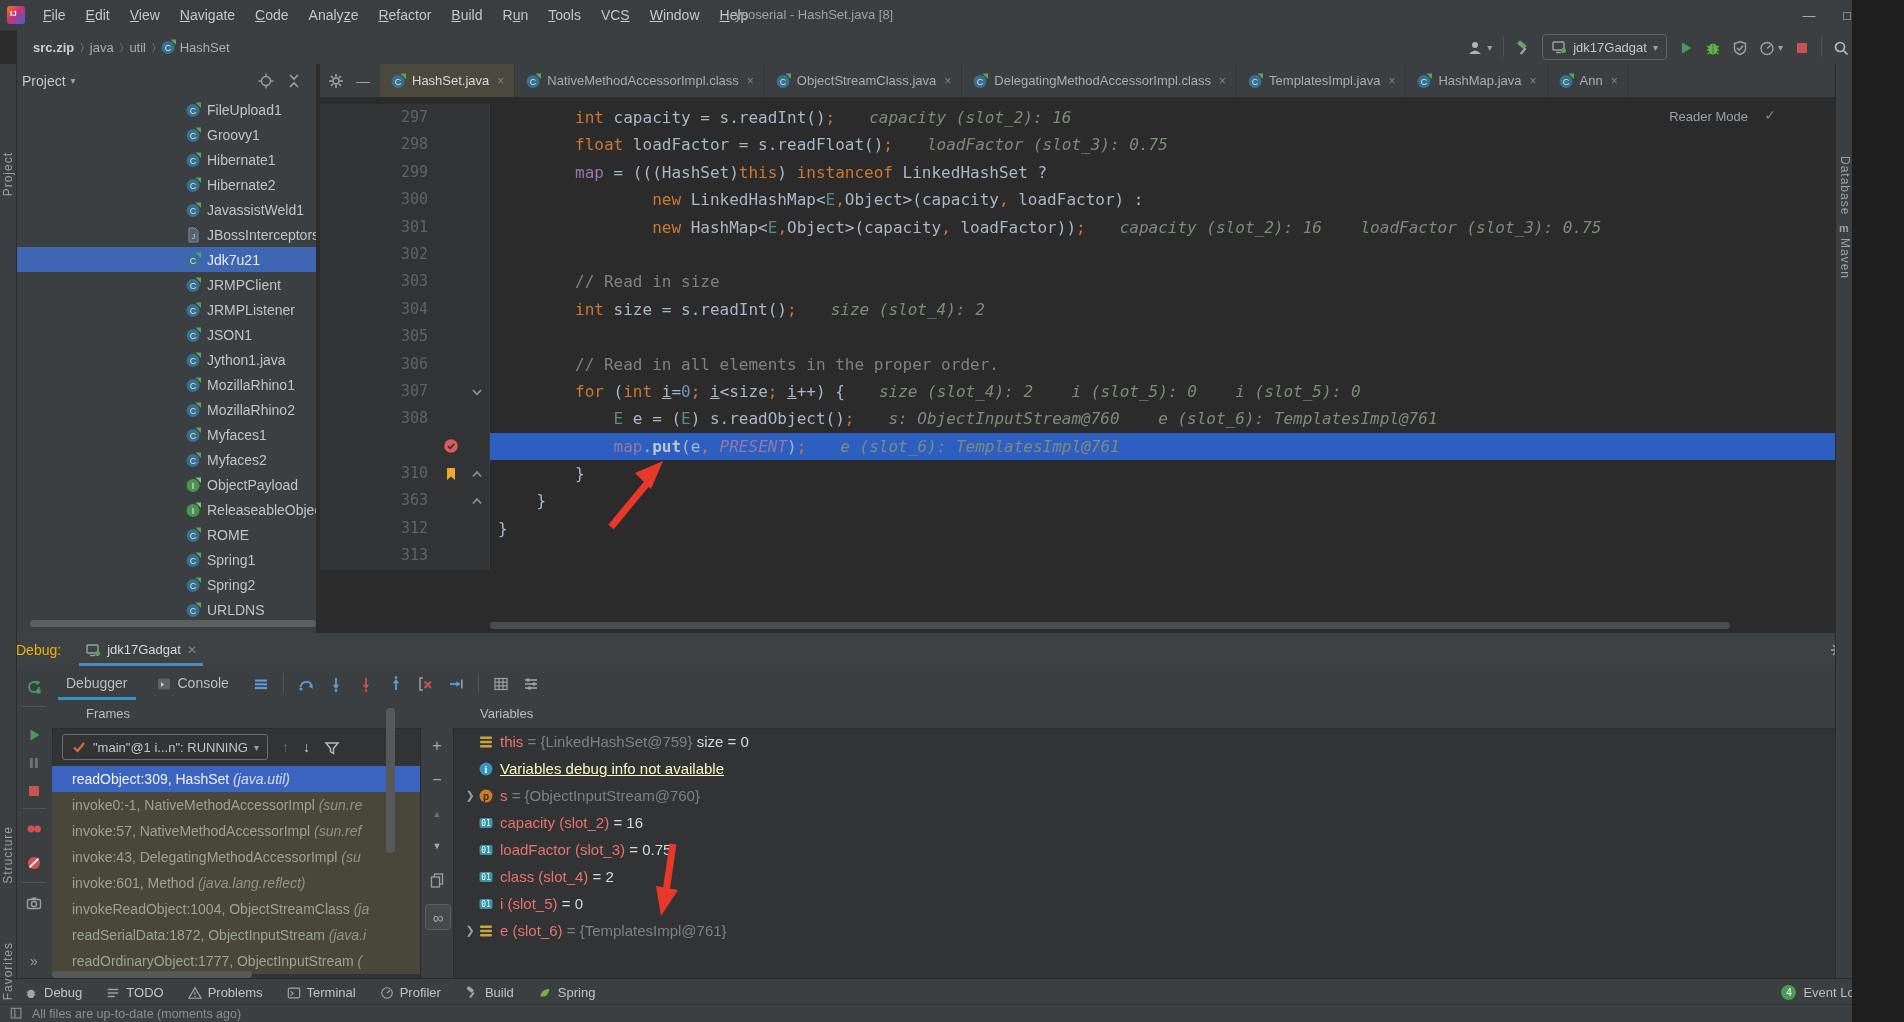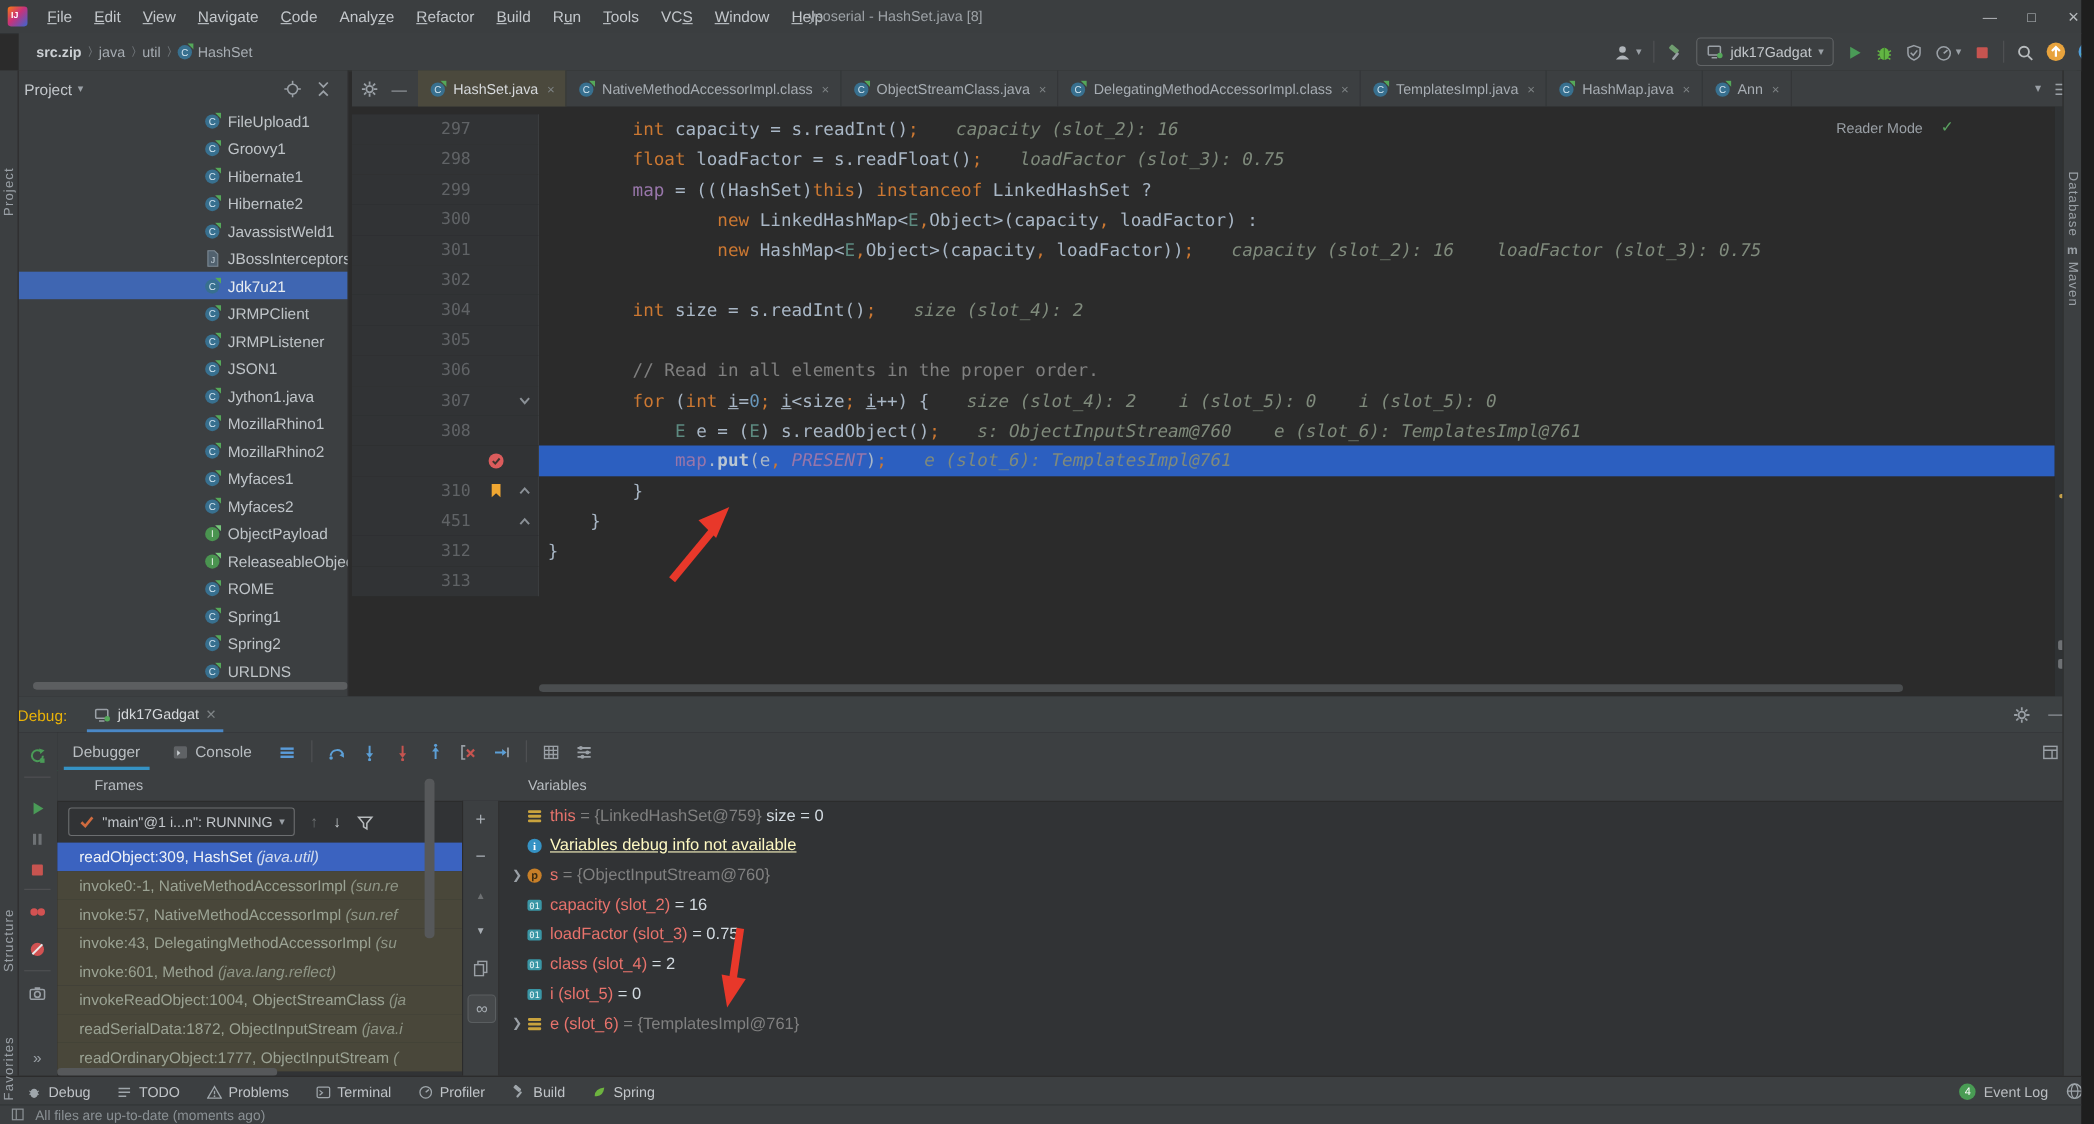--- a/index.html
+++ b/index.html
@@ -1,17 +1,17 @@
 <!DOCTYPE html>
 <html><head>
 <meta charset="utf-8">
 <style>
   html,body{margin:0;padding:0;background:#1e1e1e;}
   .app{position:relative;width:1852px;height:1022px;background:#2b2b2b;overflow:hidden;
-       font-family:"Liberation Sans",sans-serif;color:#bbbec2;font-size:14px;padding-left:40px;}
+       font-family:"Liberation Sans",sans-serif;color:#bbbec2;font-size:14px;}
   .abs{position:absolute;}
   
   .titlebar{position:absolute;left:0;top:0;width:1904px;height:30px;background:#3b3e40;
             display:flex;align-items:center;border-bottom:1px solid #303335;}
   .logo{width:18px;height:18px;margin:0 8px 0 7px;border-radius:3px;
         background:linear-gradient(135deg,#f97a12,#c9327a 45%,#3a66d1);position:relative;}
   .logo span{position:absolute;left:3px;top:3px;font-size:8px;font-weight:bold;color:#fff;}
   .menu-item{padding:0 10px;color:#c3c7cb;cursor:default;}
   .menu-item .mn{text-decoration:underline;}
   .wintitle{position:absolute;left:735px;top:0;height:30px;line-height:30px;color:#9da2a6;font-size:13px;}
@@ -539,37 +539,38 @@
   </div>
 
   <div class="editor">
     <div class="code" id="code">
         <div class="cl"><div class="gut"><span class="lnum">297</span><span class="gico"></span><span class="gfold"></span></div><div class="lcode"><span>        </span><span class="tk-k">int</span><span class="tk-d"> capacity = s.readInt()</span><span class="tk-p">;</span><span class="hint">capacity (slot_2): 16</span></div></div>
         <div class="cl"><div class="gut"><span class="lnum">298</span><span class="gico"></span><span class="gfold"></span></div><div class="lcode"><span>        </span><span class="tk-k">float</span><span class="tk-d"> loadFactor = s.readFloat()</span><span class="tk-p">;</span><span class="hint">loadFactor (slot_3): 0.75</span></div></div>
         <div class="cl"><div class="gut"><span class="lnum">299</span><span class="gico"></span><span class="gfold"></span></div><div class="lcode"><span>        </span><span class="tk-f">map</span><span class="tk-d"> = (((HashSet)</span><span class="tk-k">this</span><span class="tk-d">) </span><span class="tk-k">instanceof</span><span class="tk-d"> LinkedHashSet ?</span></div></div>
         <div class="cl"><div class="gut"><span class="lnum">300</span><span class="gico"></span><span class="gfold"></span></div><div class="lcode"><span>                </span><span class="tk-k">new</span><span class="tk-d"> LinkedHashMap&lt;</span><span class="tk-t">E</span><span class="tk-p">,</span><span class="tk-d">Object&gt;(capacity</span><span class="tk-p">,</span><span class="tk-d"> loadFactor) :</span></div></div>
         <div class="cl"><div class="gut"><span class="lnum">301</span><span class="gico"></span><span class="gfold"></span></div><div class="lcode"><span>                </span><span class="tk-k">new</span><span class="tk-d"> HashMap&lt;</span><span class="tk-t">E</span><span class="tk-p">,</span><span class="tk-d">Object&gt;(capacity</span><span class="tk-p">,</span><span class="tk-d"> loadFactor))</span><span class="tk-p">;</span><span class="hint">capacity (slot_2): 16    loadFactor (slot_3): 0.75</span></div></div>
         <div class="cl"><div class="gut"><span class="lnum">302</span><span class="gico"></span><span class="gfold"></span></div><div class="lcode"><span></span></div></div>
+        <div class="cl"><div class="gut"><span class="lnum">303</span><span class="gico"></span><span class="gfold"></span></div><div class="lcode"><span>        </span><span class="tk-c">// Read in size</span></div></div>
         <div class="cl"><div class="gut"><span class="lnum">304</span><span class="gico"></span><span class="gfold"></span></div><div class="lcode"><span>        </span><span class="tk-k">int</span><span class="tk-d"> size = s.readInt()</span><span class="tk-p">;</span><span class="hint">size (slot_4): 2</span></div></div>
         <div class="cl"><div class="gut"><span class="lnum">305</span><span class="gico"></span><span class="gfold"></span></div><div class="lcode"><span></span></div></div>
         <div class="cl"><div class="gut"><span class="lnum">306</span><span class="gico"></span><span class="gfold"></span></div><div class="lcode"><span>        </span><span class="tk-c">// Read in all elements in the proper order.</span></div></div>
         <div class="cl"><div class="gut"><span class="lnum">307</span><span class="gico"></span><span class="gfold"><svg class="inline-svg" width="16" height="16" viewBox="0 0 16 16">
                 <polyline points="4,6 8,10.5 12,6" fill="none" stroke="#8a9096" stroke-width="1.8"></polyline>
               </svg></span></div><div class="lcode"><span>        </span><span class="tk-k">for</span><span class="tk-d"> (</span><span class="tk-k">int</span><span class="tk-d"> </span><span class="tk-u">i</span><span class="tk-d">=</span><span class="tk-n">0</span><span class="tk-p">;</span><span class="tk-d"> </span><span class="tk-u">i</span><span class="tk-d">&lt;size</span><span class="tk-p">;</span><span class="tk-d"> </span><span class="tk-u">i</span><span class="tk-d">++) {</span><span class="hint">size (slot_4): 2    i (slot_5): 0    i (slot_5): 0</span></div></div>
         <div class="cl"><div class="gut"><span class="lnum">308</span><span class="gico"></span><span class="gfold"></span></div><div class="lcode"><span>            </span><span class="tk-t">E</span><span class="tk-d"> e = (</span><span class="tk-t">E</span><span class="tk-d">) s.readObject()</span><span class="tk-p">;</span><span class="hint">s: ObjectInputStream@760    e (slot_6): TemplatesImpl@761</span></div></div>
         <div class="cl exec"><div class="gut"><span class="lnum">309</span><span class="gico"><svg class="inline-svg" width="16" height="16" viewBox="0 0 16 16">
                 <circle cx="8" cy="8" r="6.8" fill="#db5c5c"></circle>
                 <polyline points="5,8.2 7.2,10.4 11.2,5.8" fill="none" stroke="#40342f" stroke-width="1.8"></polyline>
               </svg></span><span class="gfold"></span></div><div class="lcode"><span>            </span><span class="tk-f">map</span><span class="tk-d">.</span><span class="tk-m">put</span><span class="tk-d">(e</span><span class="tk-p">,</span><span class="tk-d"> </span><span class="tk-i">PRESENT</span><span class="tk-d">)</span><span class="tk-p">;</span><span class="hint">e (slot_6): TemplatesImpl@761</span></div></div>
         <div class="cl"><div class="gut"><span class="lnum">310</span><span class="gico"><svg class="inline-svg" width="16" height="16" viewBox="0 0 16 16">
                 <path d="M4 2 h8 v12 l-4 -3.5 l-4 3.5 z" fill="#f0a732"></path>
               </svg></span><span class="gfold"><svg class="inline-svg" width="16" height="16" viewBox="0 0 16 16">
                 <polyline points="4,10.5 8,6 12,10.5" fill="none" stroke="#8a9096" stroke-width="1.8"></polyline>
               </svg></span></div><div class="lcode"><span>        </span><span class="tk-d">}</span></div></div>
-        <div class="cl"><div class="gut"><span class="lnum">451</span><span class="gico"></span><span class="gfold"><svg class="inline-svg" width="16" height="16" viewBox="0 0 16 16">
+        <div class="cl"><div class="gut"><span class="lnum">363</span><span class="gico"></span><span class="gfold"><svg class="inline-svg" width="16" height="16" viewBox="0 0 16 16">
                 <polyline points="4,10.5 8,6 12,10.5" fill="none" stroke="#8a9096" stroke-width="1.8"></polyline>
               </svg></span></div><div class="lcode"><span>    </span><span class="tk-d">}</span></div></div>
         <div class="cl"><div class="gut"><span class="lnum">312</span><span class="gico"></span><span class="gfold"></span></div><div class="lcode"><span></span><span class="tk-d">}</span></div></div>
         <div class="cl"><div class="gut"><span class="lnum">313</span><span class="gico"></span><span class="gfold"></span></div><div class="lcode"><span></span></div></div>
       </div>
     <div class="readermode">Reader Mode</div>
     <div class="inspectok">✓</div>
   </div>
   <div class="stripe">
     <div class="smark" style="left:4px;top:352px;width:10px;height:4px;background:#c7a24a;"></div>

